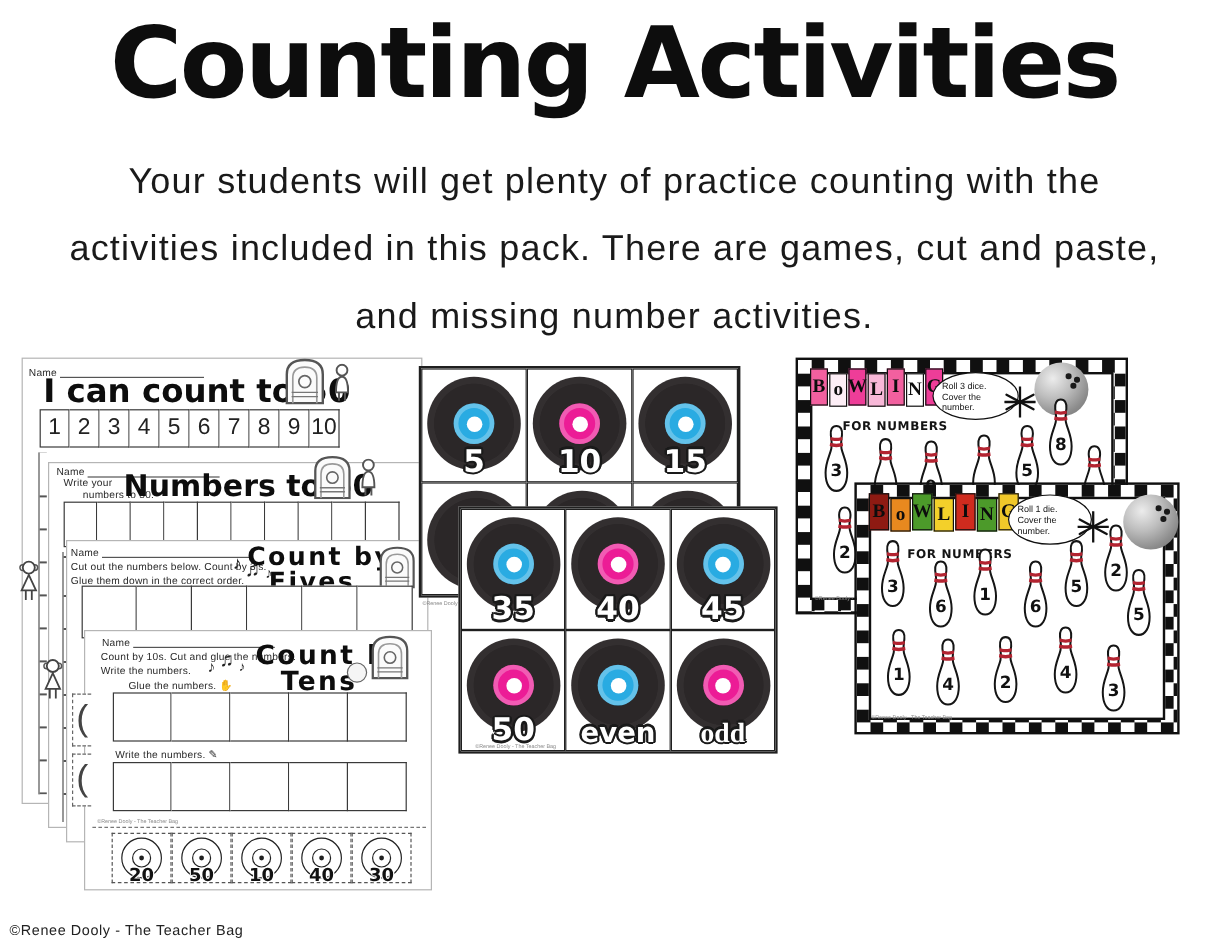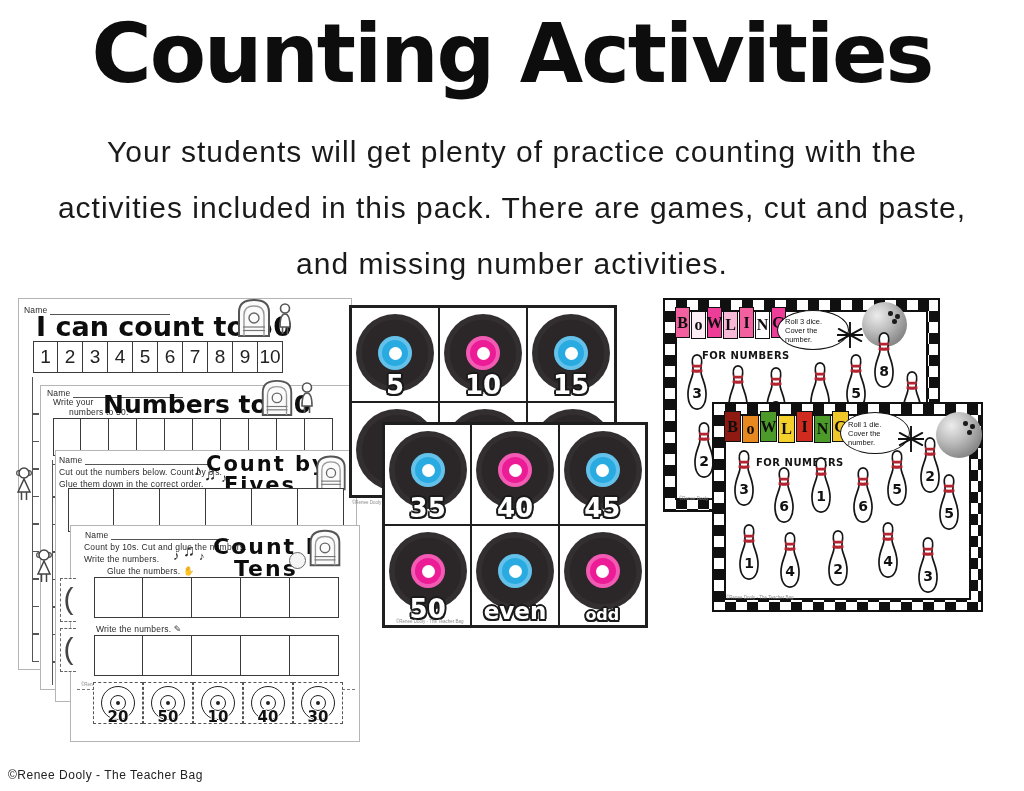--- a/index.html
+++ b/index.html
@@ -255,21 +255,21 @@
       <div class="cell" style="width:49px; height:41px;"></div>
       <div class="cell" style="width:49px; height:41px;"></div>
       <div class="cell" style="width:49px; height:41px;"></div>
       <div class="cell" style="width:49px; height:41px;"></div>
       <div class="cell" style="width:49px; height:41px;"></div>
     </div>
 
     <div class="micro" style="left:10px; top:156px;">©Renee Dooly - The Teacher Bag</div>
     <div class="dashedsep" style="left:6px; top:163px; width:278px;"></div>
 
-    <div class="cellrow" style="left:22px; top:156px; gap:0;">
+    <div class="cellrow" style="left:22px; top:168px; gap:0;">
       <div class="mini-cell" style="width:50px; height:42px;">
         <div class="mini-rec">
             <div class="ring"></div>
             <div class="dot"></div>
           </div>
         <div class="mini-num">20</div>
       </div>
       <div class="mini-cell" style="width:50px; height:42px;">
         <div class="mini-rec">
             <div class="ring"></div>
@@ -387,21 +387,21 @@
           </div>
       </div>
       <div class="rec-label" style="font-size:23px;">even</div>
     </div>
     <div class="rc-cell">
       <div class="disc">
         <div class="hub" data-color="pink">
             <div class="hole"></div>
           </div>
       </div>
-      <div class="rec-label" style="font-size:16px;">odd</div>
+      <div class="rec-label" style="font-size:23px;font-family:Liberation Serif, serif;">odd</div>
     </div>
   </div>
   <div class="micro" style="left:396px; top:619px; z-index:7;">©Renee Dooly - The Teacher Bag</div>
 
   <div class="board" style="left:663px; top:298px; width:277px; height:214px; z-index:10;">
     <div class="board-inner"></div>
     <div class="tiles" style="left:10px; top:9px;">
       <div class="tile" style="background-color: rgb(242, 96, 159);">
           <span>B</span>
         </div>

